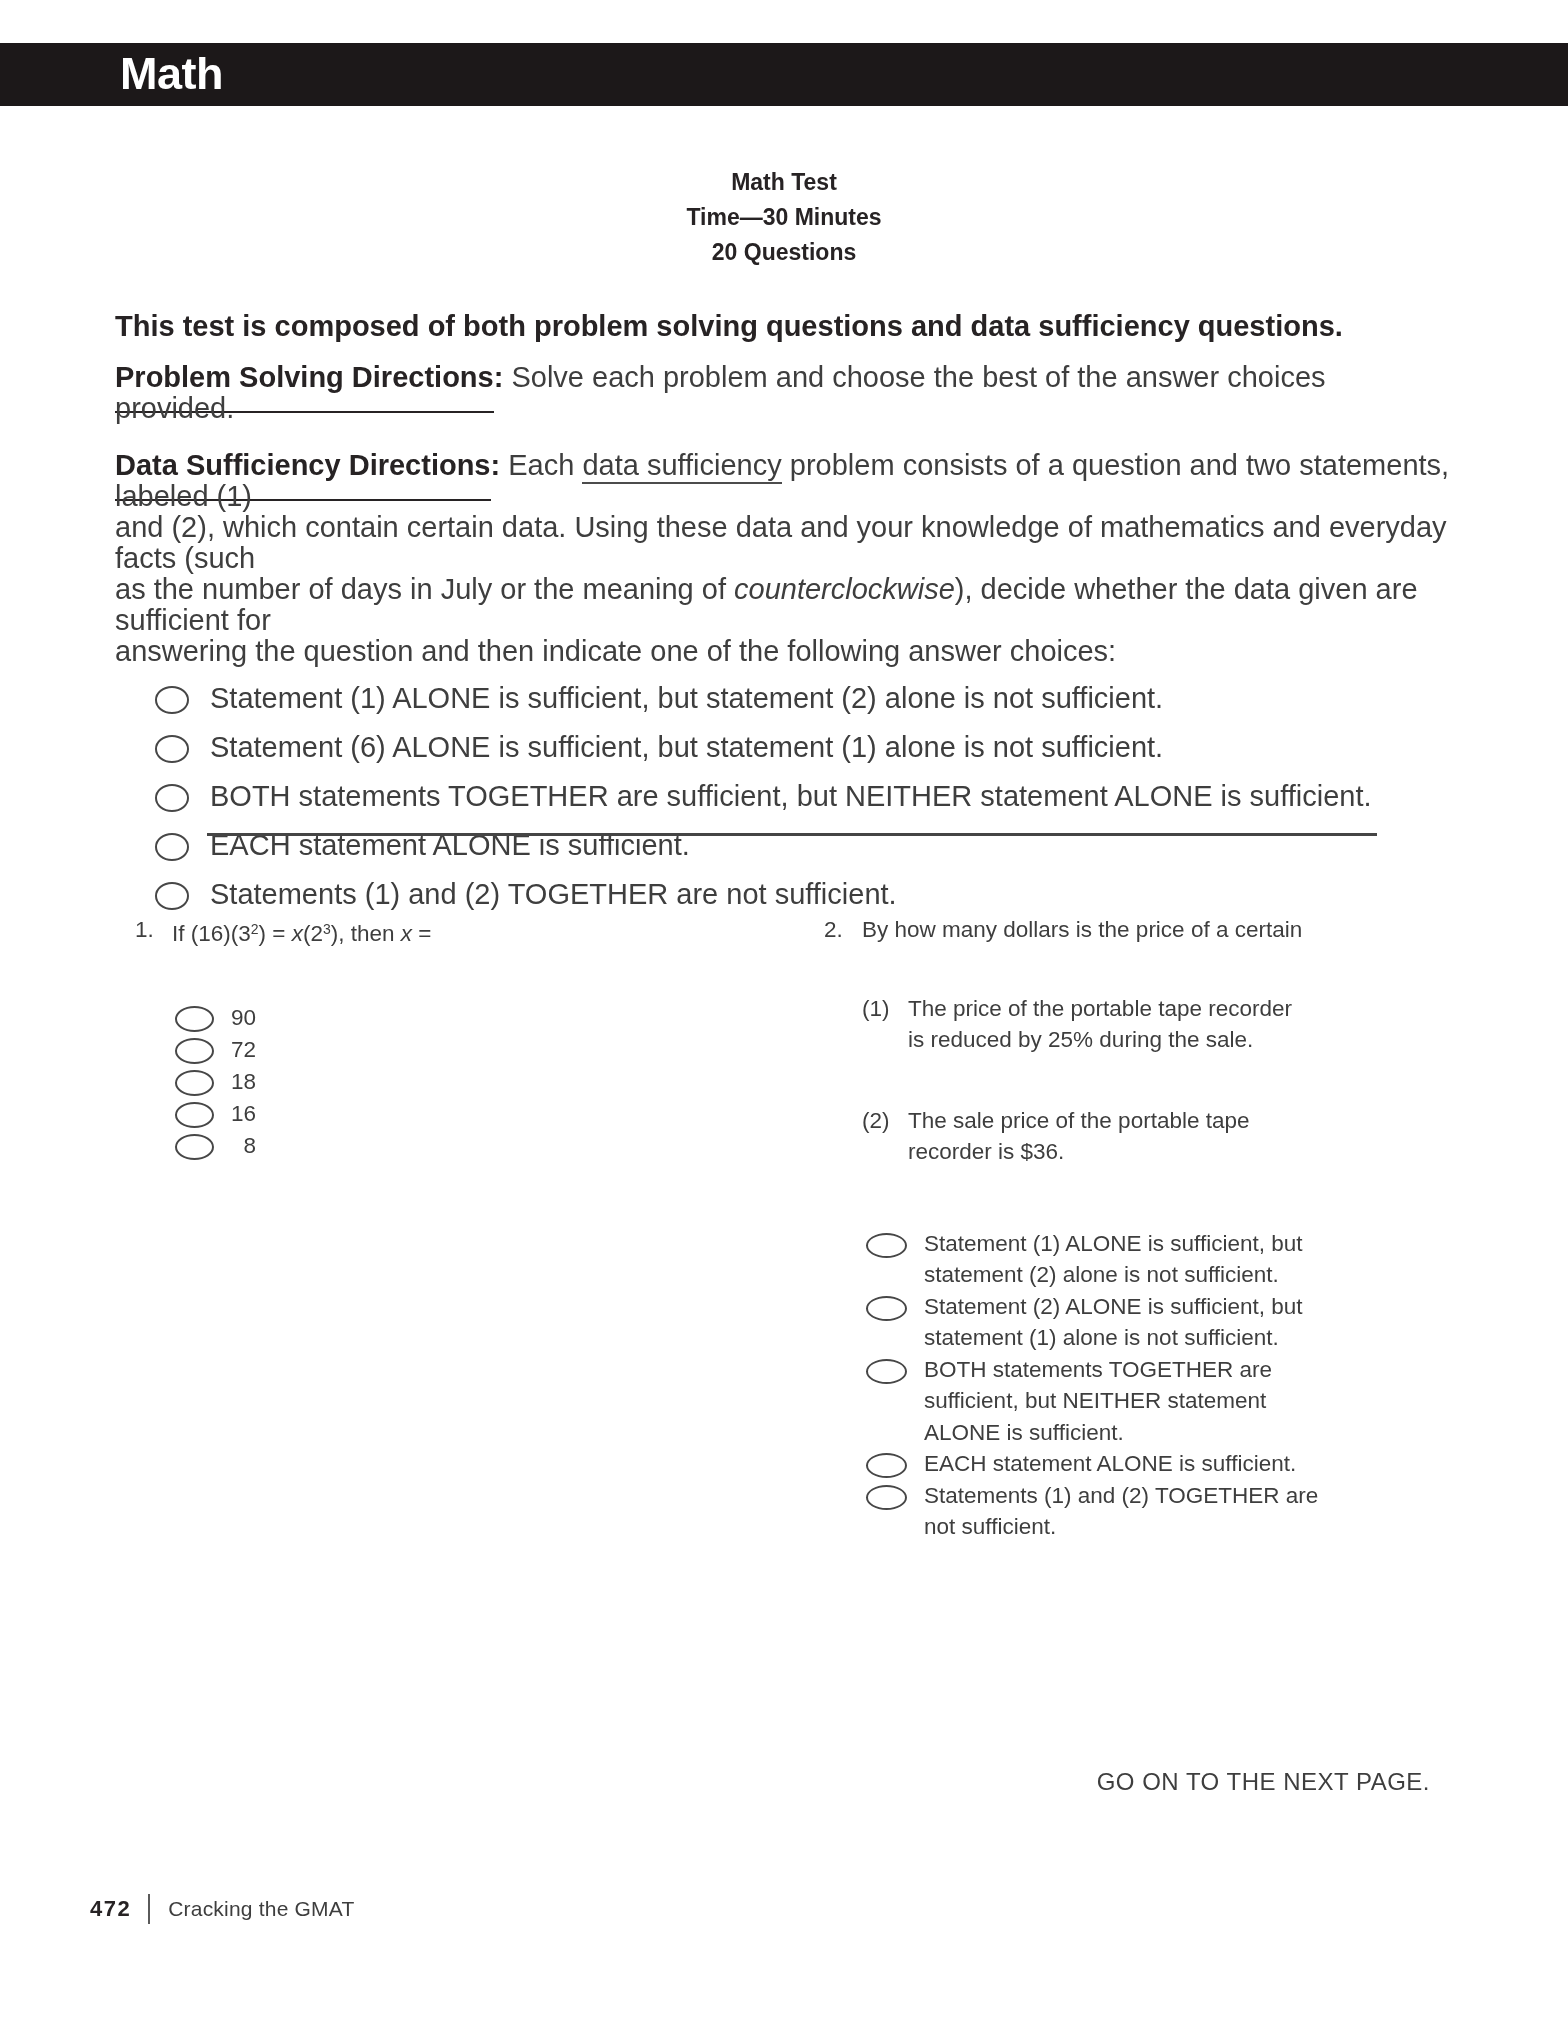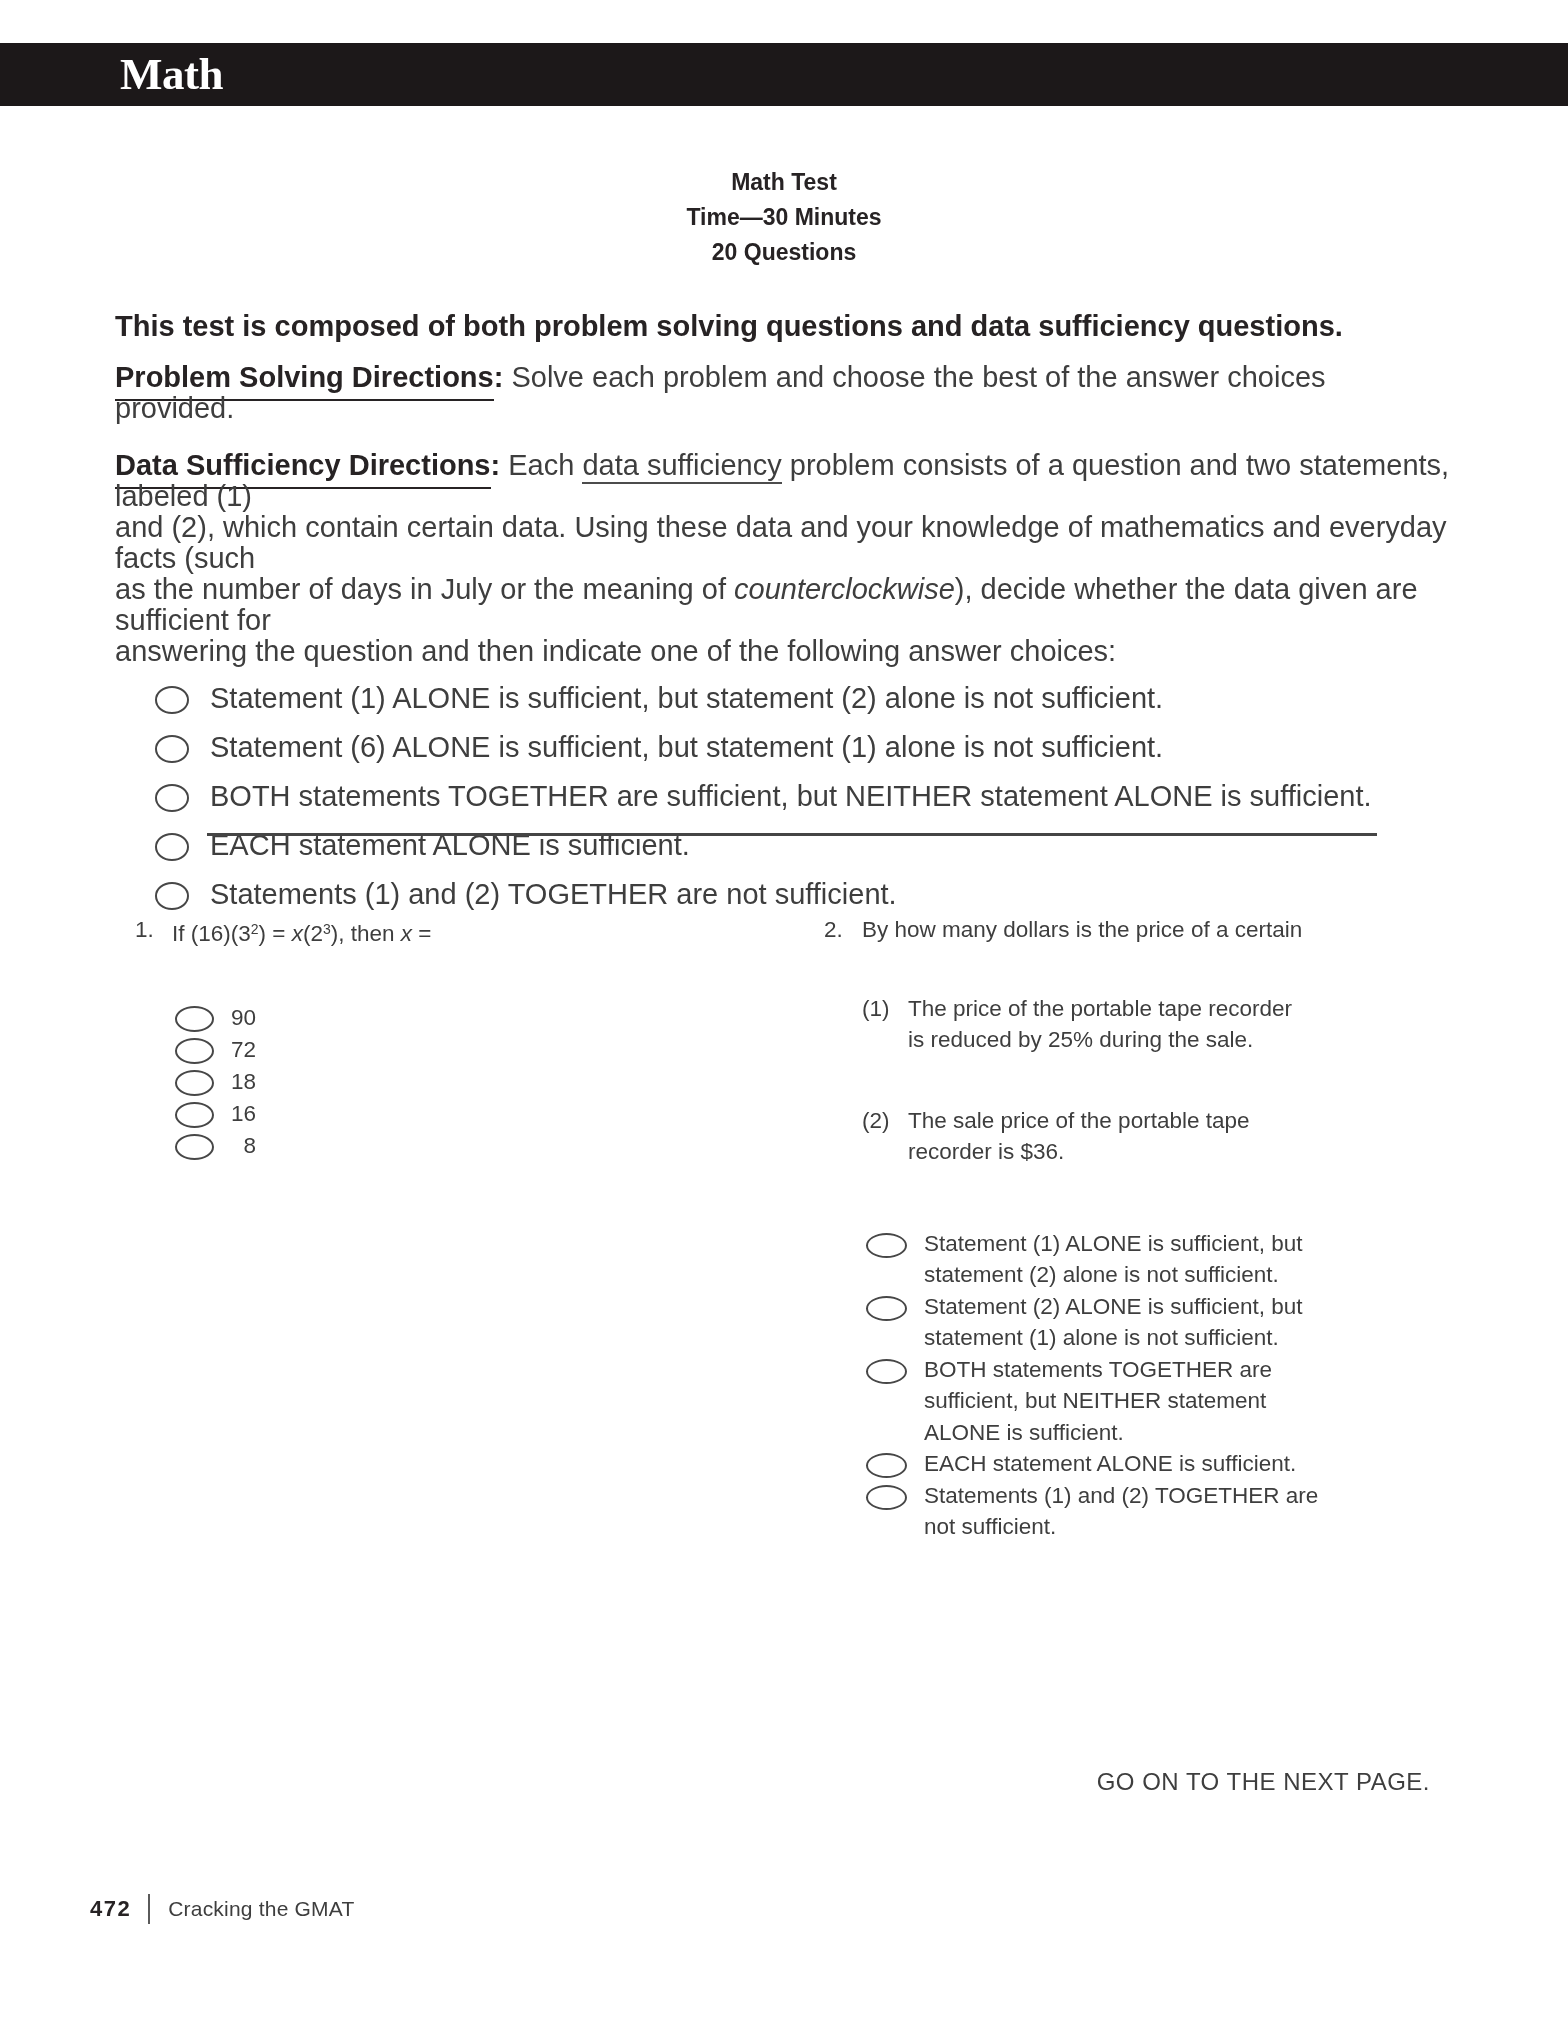--- a/index.html
+++ b/index.html
@@ -6,35 +6,35 @@
   .page {
     position:relative; width:1568px; height:2037px; background:#ffffff;
     font-family:"Liberation Sans", sans-serif; color:#3e3e3e; overflow:hidden;
     margin:0 auto;
   }
 
   
   .topbar { position:absolute; top:43px; left:0; width:1568px; height:63px; background:#1c1819; }
   .topbar .bar-title {
     position:absolute; left:120px; top:0; line-height:62px;
-    font-size:45px; font-weight:bold; color:#ffffff; letter-spacing:-0.5px;font-family:Liberation Serif, serif;
+    font-size:45px; font-weight:bold; color:#ffffff; letter-spacing:-0.5px;
   }
 
   
   .test-header {
     position:absolute; top:165px; left:0; width:1568px; text-align:center;
     font-weight:bold; font-size:23px; line-height:35px; color:#272324;
   }
 
   
   .directions { position:absolute; left:115px; top:311px; width:1337px; font-size:29px; line-height:31px; }
   .intro { font-weight:bold; color:#272324; margin:0 0 20px 0; }
   .dirpara { margin:0 0 26px 0; }
   .dspara { margin:0; }
-  .dirlabel { font-weight:bold; color:#272324; border-bottom:2.5px solid #272324; padding-bottom:6px; }
+  .dirlabel { font-weight:bold; color:#272324; border-bottom:2.5px solid #272324; padding-bottom:18px; }
   .dircolon { font-weight:bold; color:#272324; }
   .u { border-bottom:2px solid #4c4c4c; padding-bottom:0.5px; }
   .it { font-style:italic; }
 
   .dir-choices { margin-top:16px; }
   .dir-choice { display:flex; align-items:flex-start; margin-bottom:18px; }
   .dir-oval {
     flex:none; width:30px; height:24px; border:2px solid #474747; border-radius:50%;
     margin:3px 21px 0 40px; background:#fff;
   }

